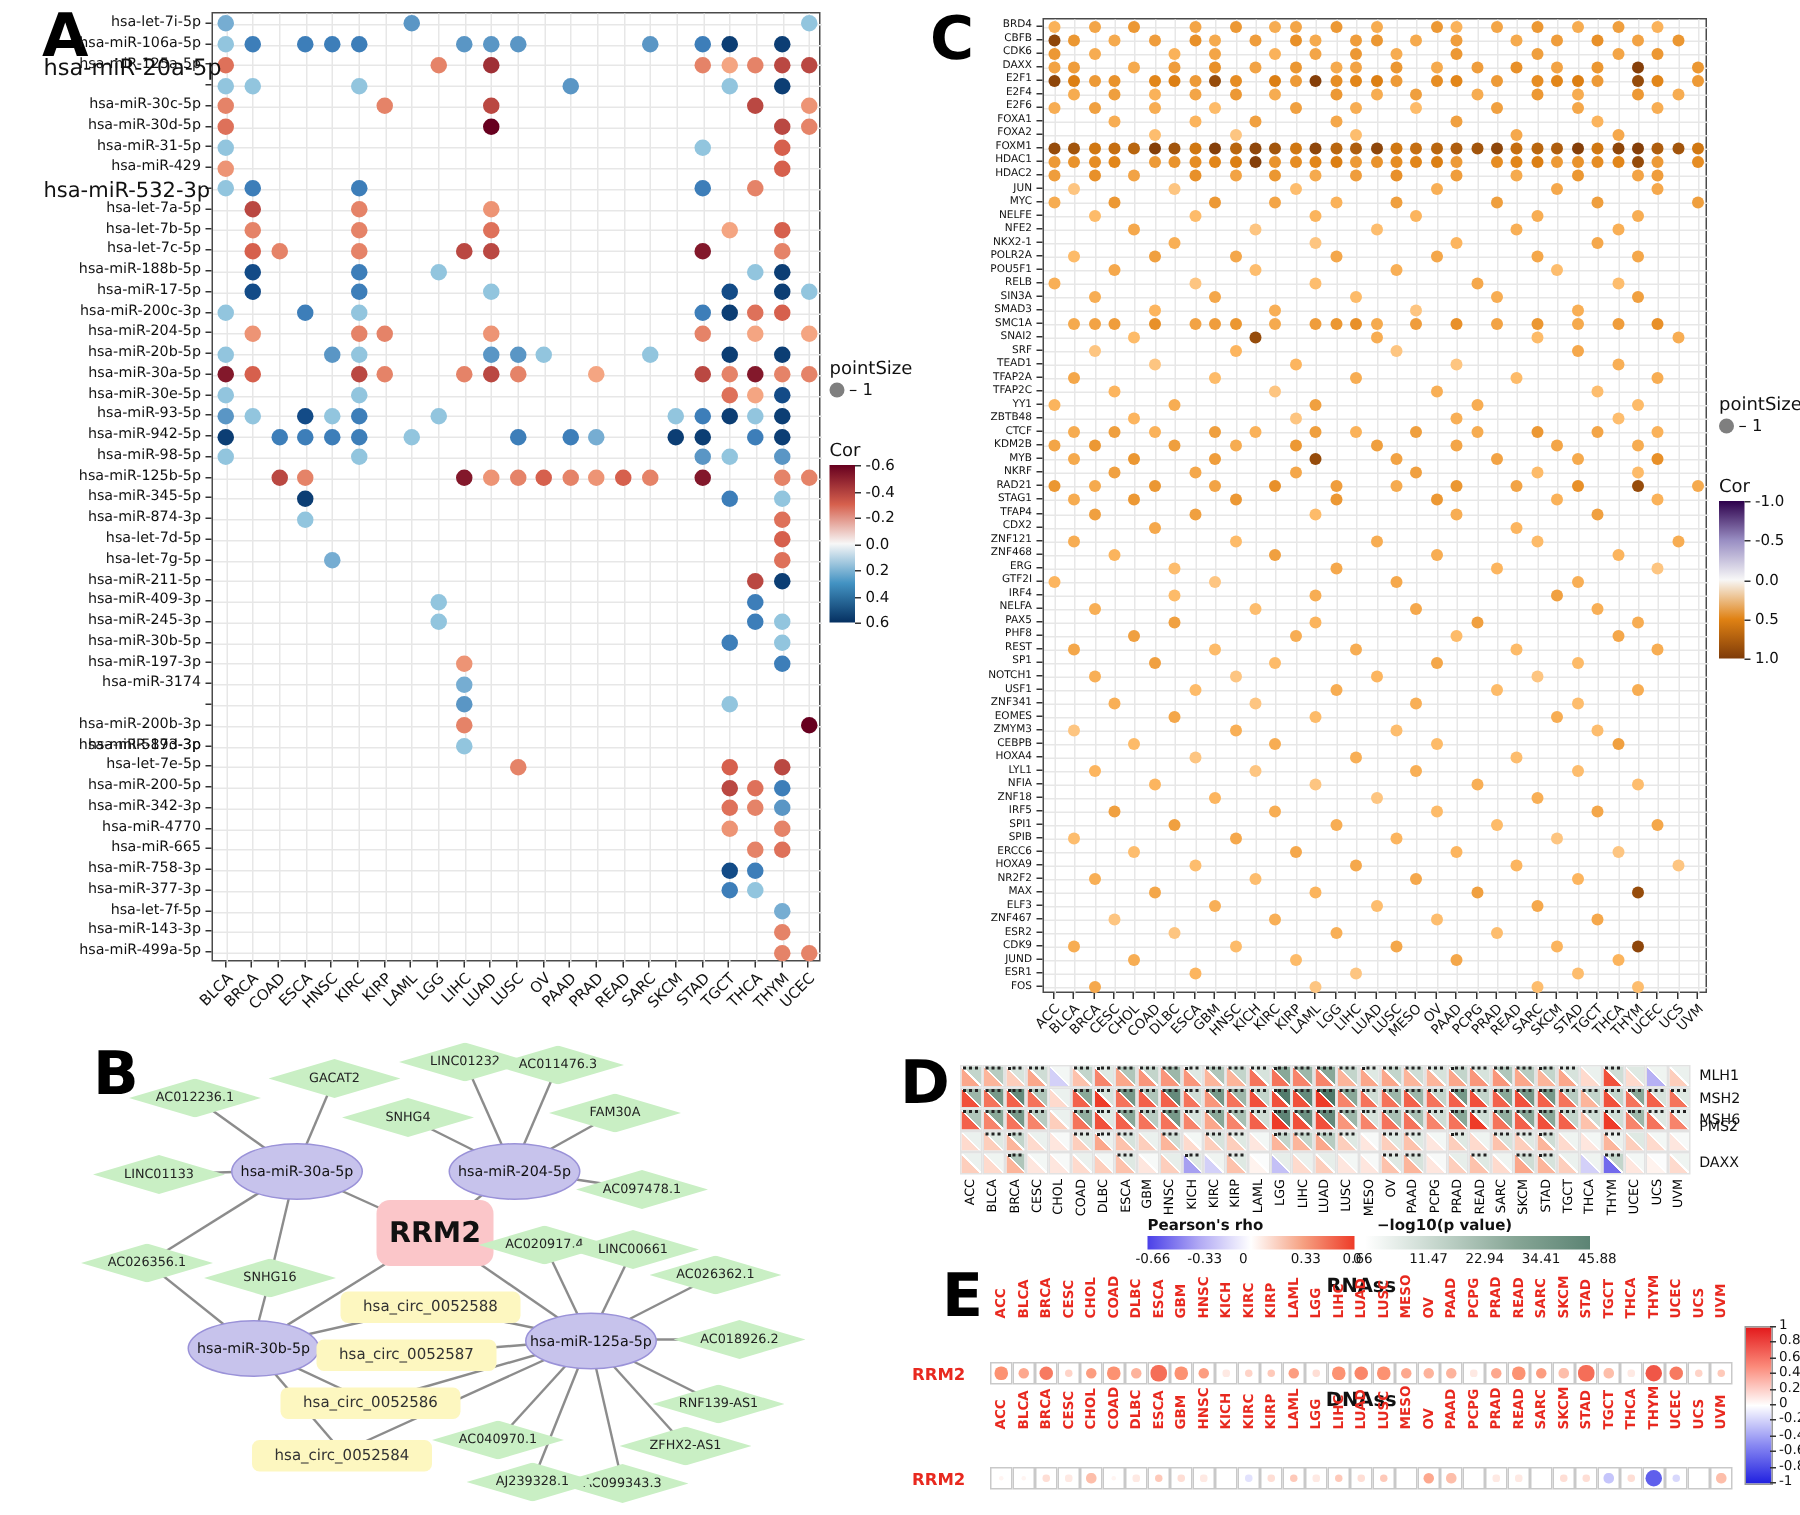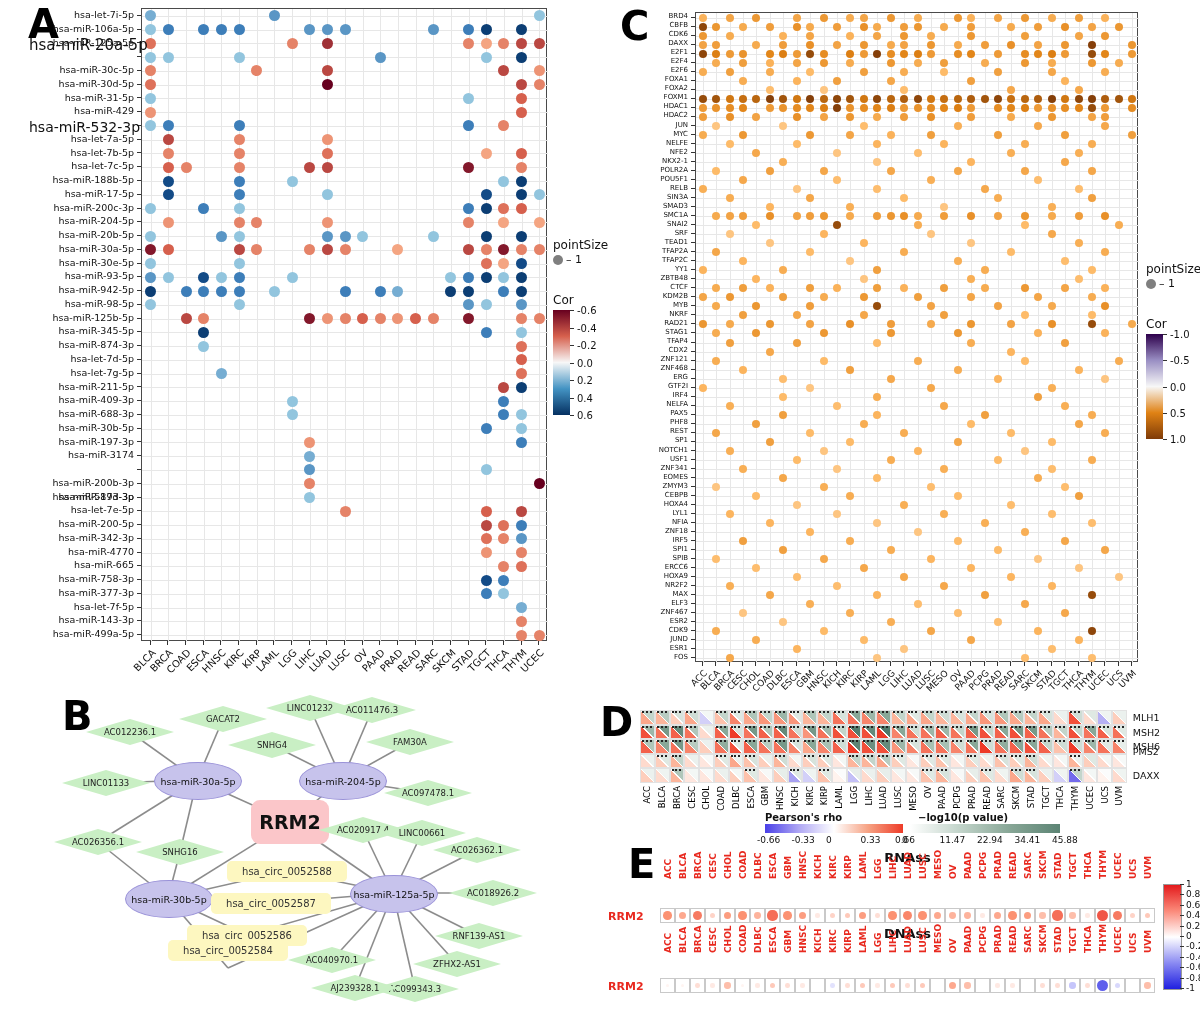--- a/index.html
+++ b/index.html
@@ -415,21 +415,21 @@
       <div class="ylab" style="left: 29px; top: 339.251px; width: 105px; font-size: 9.5px;">hsa-miR-874-3p</div>
       <div class="tick" style="left: 137px; top: 358.902px; width: 4px; height: 1px;"></div>
       <div class="ylab" style="left: 29px; top: 353.012px; width: 105px; font-size: 9.5px;">hsa-let-7d-5p</div>
       <div class="tick" style="left: 137px; top: 372.663px; width: 4px; height: 1px;"></div>
       <div class="ylab" style="left: 29px; top: 366.773px; width: 105px; font-size: 9.5px;">hsa-let-7g-5p</div>
       <div class="tick" style="left: 137px; top: 386.424px; width: 4px; height: 1px;"></div>
       <div class="ylab" style="left: 29px; top: 380.534px; width: 105px; font-size: 9.5px;">hsa-miR-211-5p</div>
       <div class="tick" style="left: 137px; top: 400.185px; width: 4px; height: 1px;"></div>
       <div class="ylab" style="left: 29px; top: 394.295px; width: 105px; font-size: 9.5px;">hsa-miR-409-3p</div>
       <div class="tick" style="left: 137px; top: 413.946px; width: 4px; height: 1px;"></div>
-      <div class="ylab" style="left: 29px; top: 408.056px; width: 105px; font-size: 9.5px;">hsa-miR-688-3p</div>
+      <div class="ylab" style="left: 29px; top: 408.056px; width: 105px; font-size: 9.5px;">hsa-miR-245-3p</div>
       <div class="tick" style="left: 137px; top: 427.707px; width: 4px; height: 1px;"></div>
       <div class="ylab" style="left: 29px; top: 421.817px; width: 105px; font-size: 9.5px;">hsa-miR-30b-5p</div>
       <div class="tick" style="left: 137px; top: 441.467px; width: 4px; height: 1px;"></div>
       <div class="ylab" style="left: 29px; top: 435.577px; width: 105px; font-size: 9.5px;">hsa-miR-197-3p</div>
       <div class="tick" style="left: 137px; top: 455.228px; width: 4px; height: 1px;"></div>
       <div class="ylab" style="left: 29px; top: 449.338px; width: 105px; font-size: 9.5px;">hsa-miR-3174</div>
       <div class="tick" style="left: 137px; top: 468.989px; width: 4px; height: 1px;"></div>
       <div class="ylab" style="left: 29px; top: 463.099px; width: 105px; font-size: 9.5px; margin-top: 28px;">hsa-miR-519d-3p</div>
       <div class="tick" style="left: 137px; top: 482.75px; width: 4px; height: 1px;"></div>
       <div class="ylab" style="left: 29px; top: 476.86px; width: 105px; font-size: 9.5px;">hsa-miR-200b-3p</div>
@@ -532,21 +532,21 @@
         <div class="node node-lnc" style="left: 378px; top: 142px; width: 88px; height: 26px;">AC026362.1</div>
         <div class="node node-lnc" style="left: 394px; top: 185px; width: 88px; height: 26px;">AC018926.2</div>
         <div class="node node-lnc" style="left: 380px; top: 228px; width: 88px; height: 26px;">RNF139-AS1</div>
         <div class="node node-lnc" style="left: 358px; top: 256px; width: 88px; height: 26px;">ZFHX2-AS1</div>
         <div class="node node-lnc" style="left: 316px; top: 281px; width: 88px; height: 26px;">AC099343.3</div>
         <div class="node node-lnc" style="left: 256px; top: 280px; width: 88px; height: 26px;">AJ239328.1</div>
         <div class="node node-lnc" style="left: 233px; top: 252px; width: 88px; height: 26px;">AC040970.1</div>
         <div class="node node-circ" style="left: 172px; top: 165.5px; width: 120px; height: 21px;">hsa_circ_0052588</div>
         <div class="node node-circ" style="left: 156px; top: 197.5px; width: 120px; height: 21px;">hsa_circ_0052587</div>
         <div class="node node-circ" style="left: 132px; top: 229.5px; width: 120px; height: 21px;">hsa_circ_0052586</div>
-        <div class="node node-circ" style="left: 113px; top: 245px; width: 120px; height: 21px;">hsa_circ_0052584</div>
+        <div class="node node-circ" style="left: 113px; top: 265px; width: 120px; height: 21px;">hsa_circ_0052584</div>
       </div>
     </div>
   <div id="panelC">
       <div class="plot" style="left: 695px; top: 12px; width: 443px; height: 650px;">
         <div class="gl" style="left: 6.71212px; top: 0px; width: 1px; height: 650px;"></div>
         <div class="gl" style="left: 20.1364px; top: 0px; width: 1px; height: 650px;"></div>
         <div class="gl" style="left: 33.5606px; top: 0px; width: 1px; height: 650px;"></div>
         <div class="gl" style="left: 46.9848px; top: 0px; width: 1px; height: 650px;"></div>
         <div class="gl" style="left: 60.4091px; top: 0px; width: 1px; height: 650px;"></div>
         <div class="gl" style="left: 73.8333px; top: 0px; width: 1px; height: 650px;"></div>

